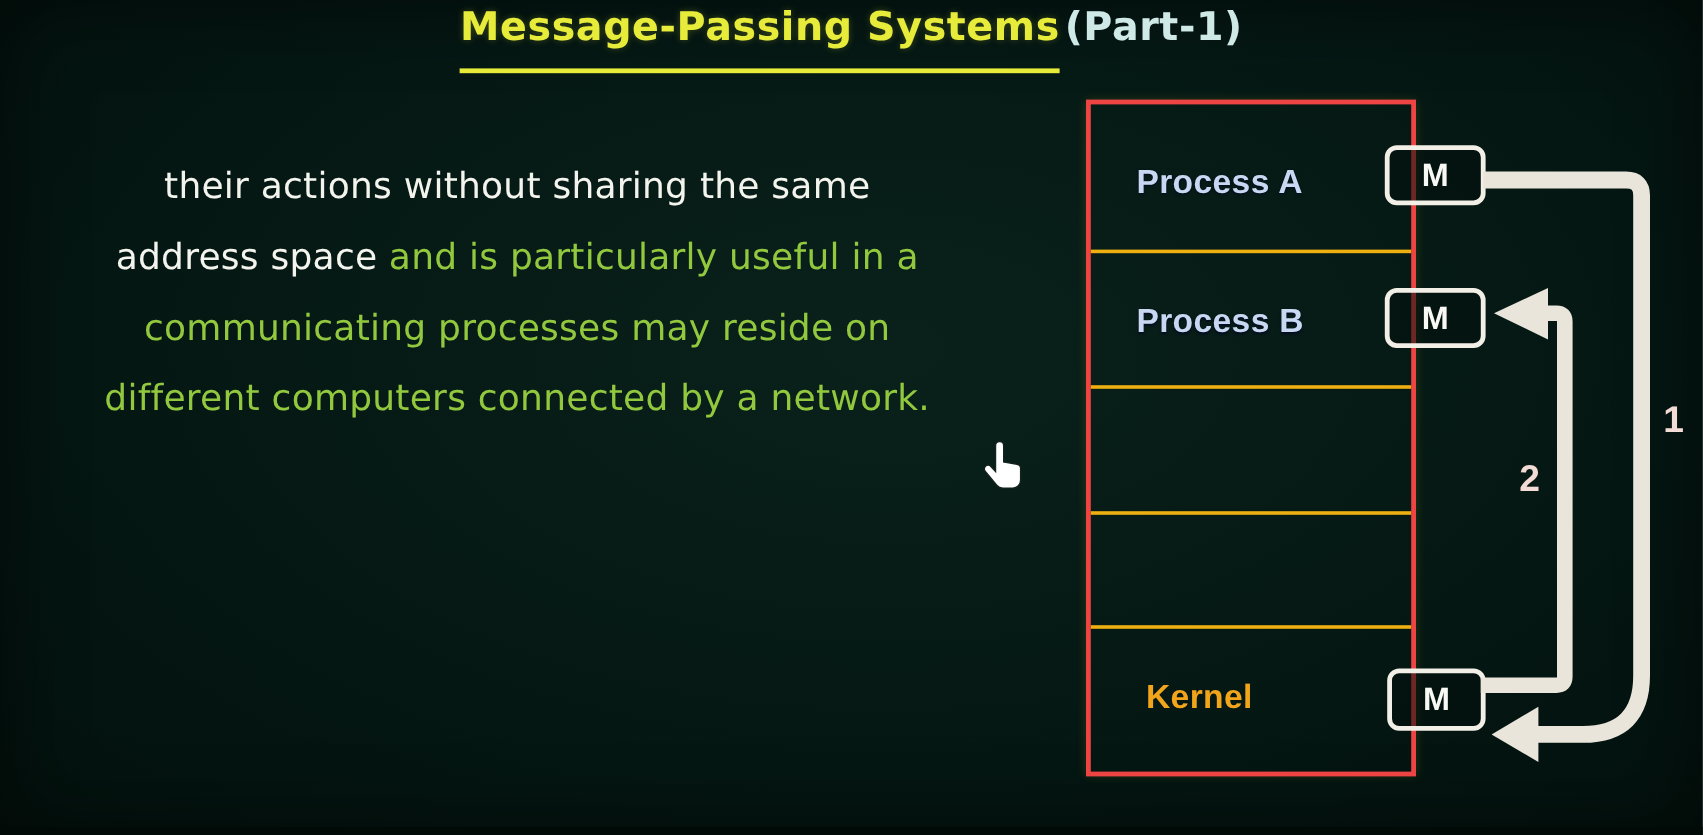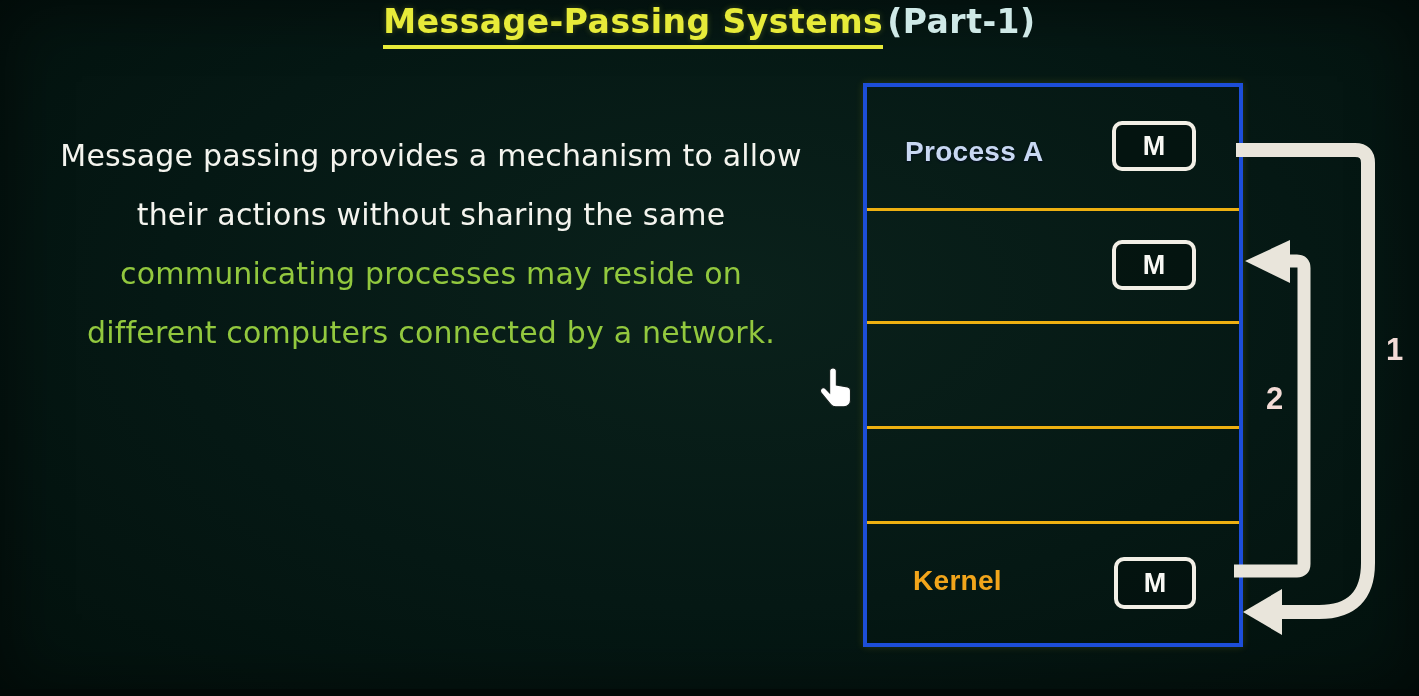--- a/index.html
+++ b/index.html
@@ -21,40 +21,40 @@
 
   
   .title-bar {
     position: absolute; top: 2px; left: 0; width: 100%;
     text-align: center; font-size: 33px; font-weight: bold;
     letter-spacing: 0.5px; white-space: nowrap;
   }
   .title-main {
     color: #e7eb39;
     display: inline-block;
-    padding-bottom: 4px;
+    padding-bottom: 16px;
     border-bottom: 4px solid #e7eb39;
     text-shadow: 0 0 6px rgba(231,235,57,0.25);
   }
   .title-suffix { color: #cfe9e7; margin-left: 4px; }
 
   
   .paragraph {
     position: absolute; left: 22px; top: 126px; width: 818px;
     text-align: center; font-size: 30px; line-height: 59px;
     letter-spacing: 0.2px;
   }
   .t-white { color: #f4f4ee; }
   .t-green { color: #92c83e; }
   .seg-gap { margin-right: 0.32em; }
 
   
   .diagram {
-    position: absolute; left: 863px; top: 83px; width: 380px; height: 564px;
-    border: 4px solid #1d4ed8;
+    position: absolute; left: 905px; top: 83px; width: 275px; height: 564px;
+    border: 4px solid #ef4444;
     box-shadow: 0 0 8px rgba(255,231,28,0.15);
   }
   .d-row { position: relative; width: 100%; border-bottom: 3px solid #eeb011; }
   .d-row:last-child { border-bottom: none; }
   .row-a { height: 124px; }
   .row-b { height: 113px; }
   .row-e1 { height: 105px; }
   .row-e2 { height: 95px; }
   .row-k { height: 116px; }
   .row-label {
@@ -89,34 +89,37 @@
   .cursor { position: absolute; left: 815px; top: 366px; pointer-events: none; }
 </style>
 </head>
 <body>
 
 <div class="title-bar">
   <span class="title-main">Message-Passing Systems</span><span class="title-suffix">(Part-1)</span>
 </div>
 
 <div class="paragraph">
-  <div><span class="t-white">Message passing provides a mechanism to allow</span></div>
   <div><span class="t-white">their actions without sharing the same</span></div>
+  <div>
+    <span class="t-white seg-gap">address space</span><span class="t-green">and is particularly useful in a</span>
+  </div>
   <div><span class="t-green">communicating processes may reside on</span></div>
   <div><span class="t-green">different computers connected by a network.</span></div>
 </div>
 
 <div class="diagram">
   <div class="d-row row-a">
     <span class="row-label proc-label" style="top:49px;">Process A</span>
     <div class="m-box" style="left:245px; top:34px;">
       <span>M</span>
     </div>
   </div>
   <div class="d-row row-b">
+    <span class="row-label proc-label" style="top:41px;">Process B</span>
     <div class="m-box" style="left:245px; top:29px;">
       <span>M</span>
     </div>
   </div>
   <div class="d-row row-e1"></div>
   <div class="d-row row-e2"></div>
   <div class="d-row row-k">
     <span class="row-label kernel-label" style="top:41px;text-align:right;">Kernel</span>
     <div class="m-box" style="left:247px; top:33px; height:52px; width:82px;">
       <span>M</span>

